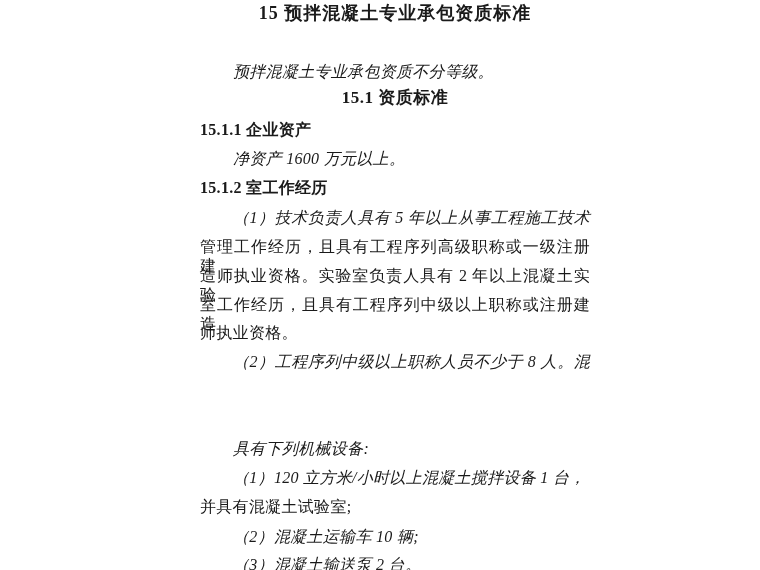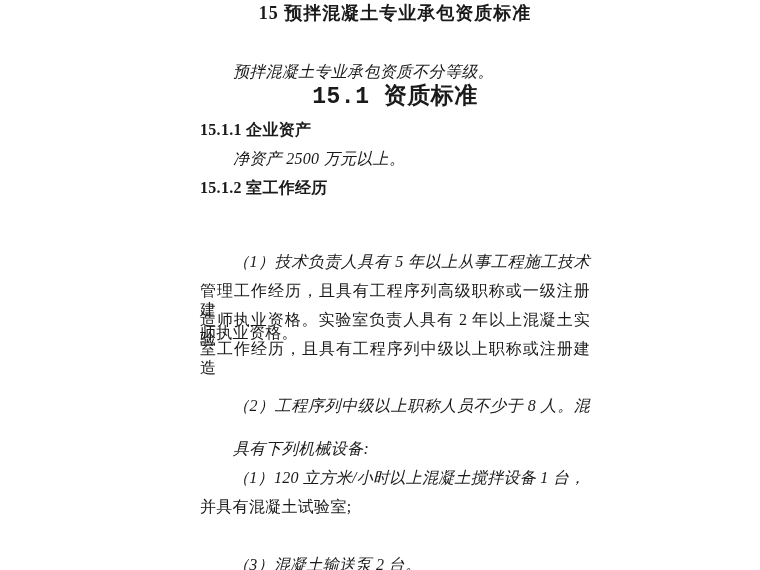--- a/index.html
+++ b/index.html
@@ -28,39 +28,39 @@
     left: 0;
     width: 100%;
     font-size: 16px;
     line-height: 19px;
     white-space: normal;
     letter-spacing: 0.3px;
   }
   .bold   { font-weight: bold; }
   .center { text-align: center; }
   .indent { text-indent: 33px; font-style: italic; }
-  .fill   { text-align: justify; text-align-last: justify; text-justify: inter-character; margin-top: 44px; }
+  .fill   { text-align: justify; text-align-last: justify; text-justify: inter-character; }
   .title-line   { font-size: 18px; letter-spacing: 1px; }
-  .heading-line { font-size: 23px; letter-spacing: 0.5px; font-family: Liberation Mono, monospace; }
+  .heading-line { font-size: 17px; letter-spacing: 0.5px; }
 </style>
 </head>
 <body>
 
 <div class="page">
   <div class="column">
 
     <div class="line center bold title-line" style="top:4px">15 预拌混凝土专业承包资质标准</div>
 
     <div class="line indent" style="top:62px">预拌混凝土专业承包资质不分等级。</div>
 
     <div class="line center bold heading-line" style="top:88px">15.1 资质标准</div>
 
     <div class="line bold" style="top:120px">15.1.1 企业资产</div>
 
-    <div class="line indent" style="top:149px">净资产 2500 万元以上。</div>
+    <div class="line indent" style="top:149px">净资产 1600 万元以上。</div>
 
     <div class="line bold" style="top:178px">15.1.2 室工作经历</div>
 
     <div class="line indent fill" style="top:208px">（1）技术负责人具有 5 年以上从事工程施工技术</div>
 
     <div class="line fill" style="top:237px">管理工作经历，且具有工程序列高级职称或一级注册建</div>
 
     <div class="line fill" style="top:266px">造师执业资格。实验室负责人具有 2 年以上混凝土实验</div>
 
     <div class="line" style="top:323px">师执业资格。</div>
@@ -70,17 +70,18 @@
     <div class="line indent fill" style="top:352px">（2）工程序列中级以上职称人员不少于 8 人。混</div>
 
 
 
     <div class="line indent" style="top:439px">具有下列机械设备:</div>
 
     <div class="line indent" style="top:468px">（1）120 立方米/小时以上混凝土搅拌设备 1 台，</div>
 
     <div class="line" style="top:497px">并具有混凝土试验室;</div>
 
+    <div class="line indent" style="top:527px">（2）混凝土运输车 10 辆;</div>
 
     <div class="line indent" style="top:555px">（3）混凝土输送泵 2 台。</div>
 
   </div>
 </div>
 
 </body></html>

